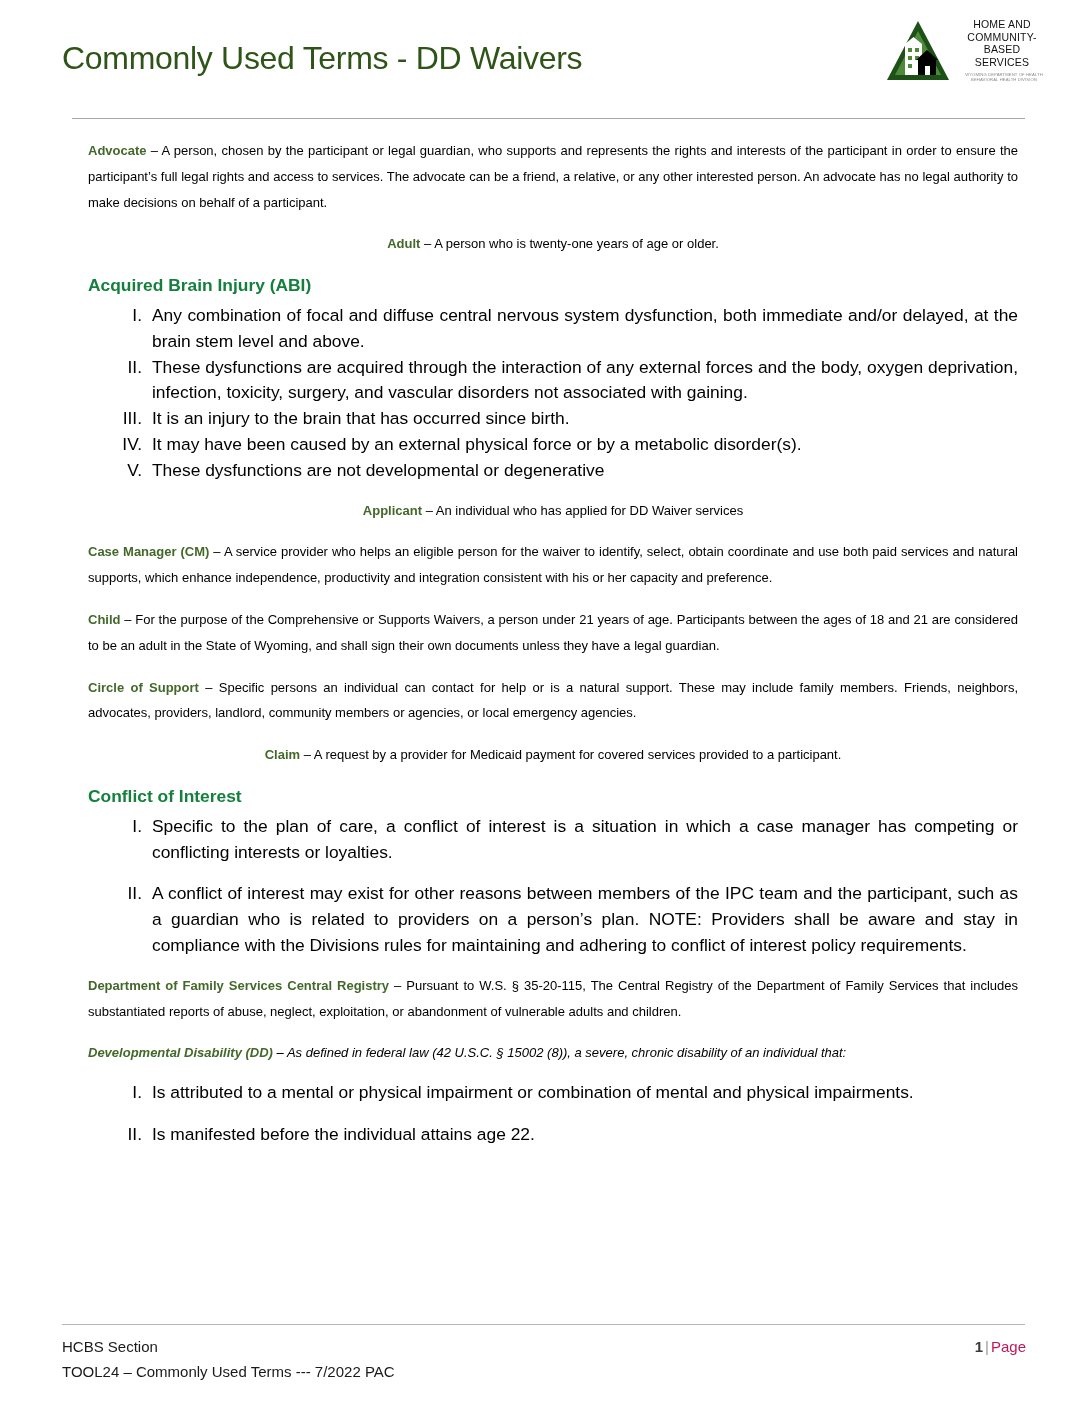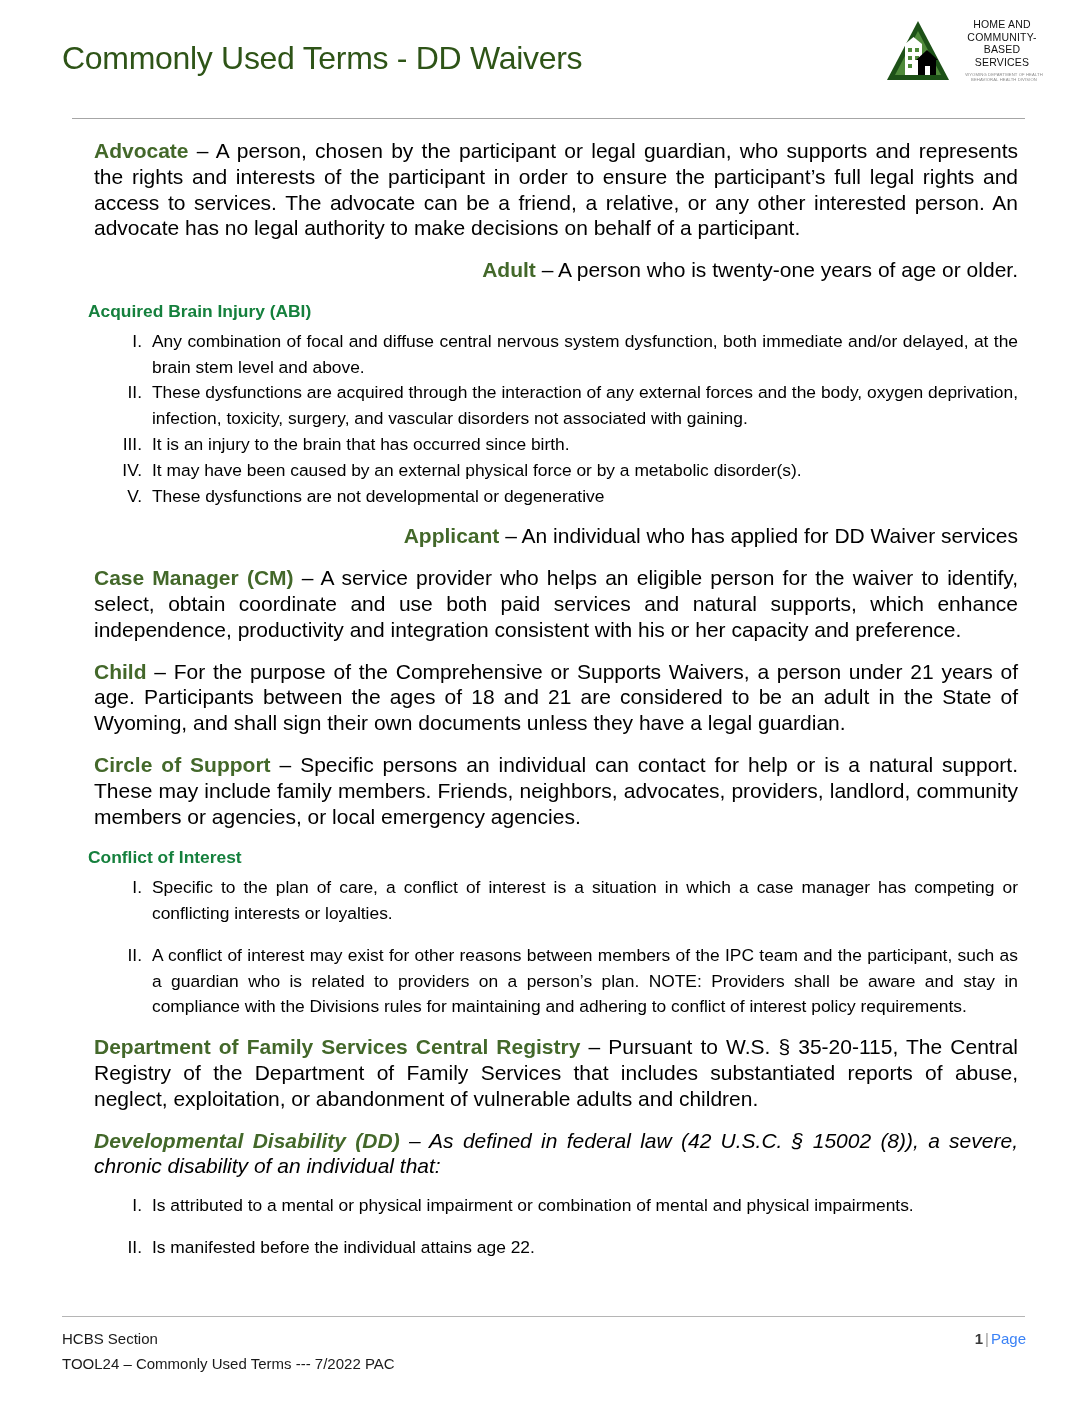--- a/index.html
+++ b/index.html
@@ -104,33 +104,33 @@
 
   
   .doc-body {
     position: absolute;
     left: 88px;
     top: 138px;
     width: 930px;
   }
 
   .term-para {
-    margin: 0 0 16px 6px;
-    font-size: 21px;
+    margin: 0 0 16px 0;
+    font-size: 13px;
     line-height: 25.8px;
     text-align: justify;
     color: #000000;
     font-family: "Liberation Sans", sans-serif;
   }
   .term-para.tight {
     margin-bottom: 14px;
     font-style: italic;
   }
   .term-para.nojust {
-    text-align: right;
+    text-align: center;
   }
   .term-name {
     font-weight: bold;
     color: #43682a;
   }
   .term-heading {
     margin: 0 0 4px 0;
     font-size: 17.4px;
     line-height: 25.8px;
     font-weight: bold;
@@ -176,21 +176,21 @@
     display: block;
   }
   .rn-list li.nojust {
     text-align: left;
   }
 
   
   .doc-footer {
     position: absolute;
     left: 0;
-    bottom: 12px;
+    bottom: 4px;
     width: 1088px;
     height: 90px;
   }
   .footer-rule {
     position: absolute;
     left: 62px;
     top: 10px;
     width: 963px;
     height: 1px;
     background: #b5b5b5;
@@ -219,21 +219,21 @@
   }
   .footer-right .pg-num {
     font-weight: bold;
     color: #3a3a3a;
   }
   .footer-right .pg-sep {
     color: #9a9a9a;
     padding: 0 2px;
   }
   .footer-right .pg-word {
-    color: #3b82f6;
+    color: #be185d;
   }
 </style>
 </head>
 <body>
 
 <div class="page">
 
   <div class="doc-header">
     <div class="doc-title">Commonly Used Terms - DD Waivers</div>
 
@@ -302,20 +302,21 @@
     </ol>
 
     <p class="term-para nojust"><span class="term-name">Applicant</span><span class="term-dash"> – </span><span class="term-def">An individual who has applied for DD Waiver services</span></p>
 
     <p class="term-para"><span class="term-name">Case Manager (CM)</span><span class="term-dash"> – </span><span class="term-def">A service provider who helps an eligible person for the waiver to identify, select, obtain coordinate and use both paid services and natural supports, which enhance independence, productivity and integration consistent with his or her capacity and preference.</span></p>
 
     <p class="term-para"><span class="term-name">Child</span><span class="term-dash"> – </span><span class="term-def">For the purpose of the Comprehensive or Supports Waivers, a person under 21 years of age. Participants between the ages of 18 and 21 are considered to be an adult in the State of Wyoming, and shall sign their own documents unless they have a legal guardian.</span></p>
 
     <p class="term-para"><span class="term-name">Circle of Support</span><span class="term-dash"> – </span><span class="term-def">Specific persons an individual can contact for help or is a natural support. These may include family members. Friends, neighbors, advocates, providers, landlord, community members or agencies, or local emergency agencies.</span></p>
 
+    <p class="term-para nojust"><span class="term-name">Claim</span><span class="term-dash"> – </span><span class="term-def">A request by a provider for Medicaid payment for covered services provided to a participant.</span></p>
 
     <p class="term-heading">Conflict of Interest</p>
     <ol class="rn-list spaced">
       <li>
           <span class="rn">I.</span>
           <span class="rn-txt">Specific to the plan of care, a conflict of interest is a situation in which a case manager has competing or conflicting interests or loyalties.</span>
         </li>
       <li>
           <span class="rn">II.</span>
           <span class="rn-txt">A conflict of interest may exist for other reasons between members of the IPC team and the participant, such as a guardian who is related to providers on a person’s plan.  NOTE: Providers shall be aware and stay in compliance with the Divisions rules for maintaining and adhering to conflict of interest policy requirements.</span>

